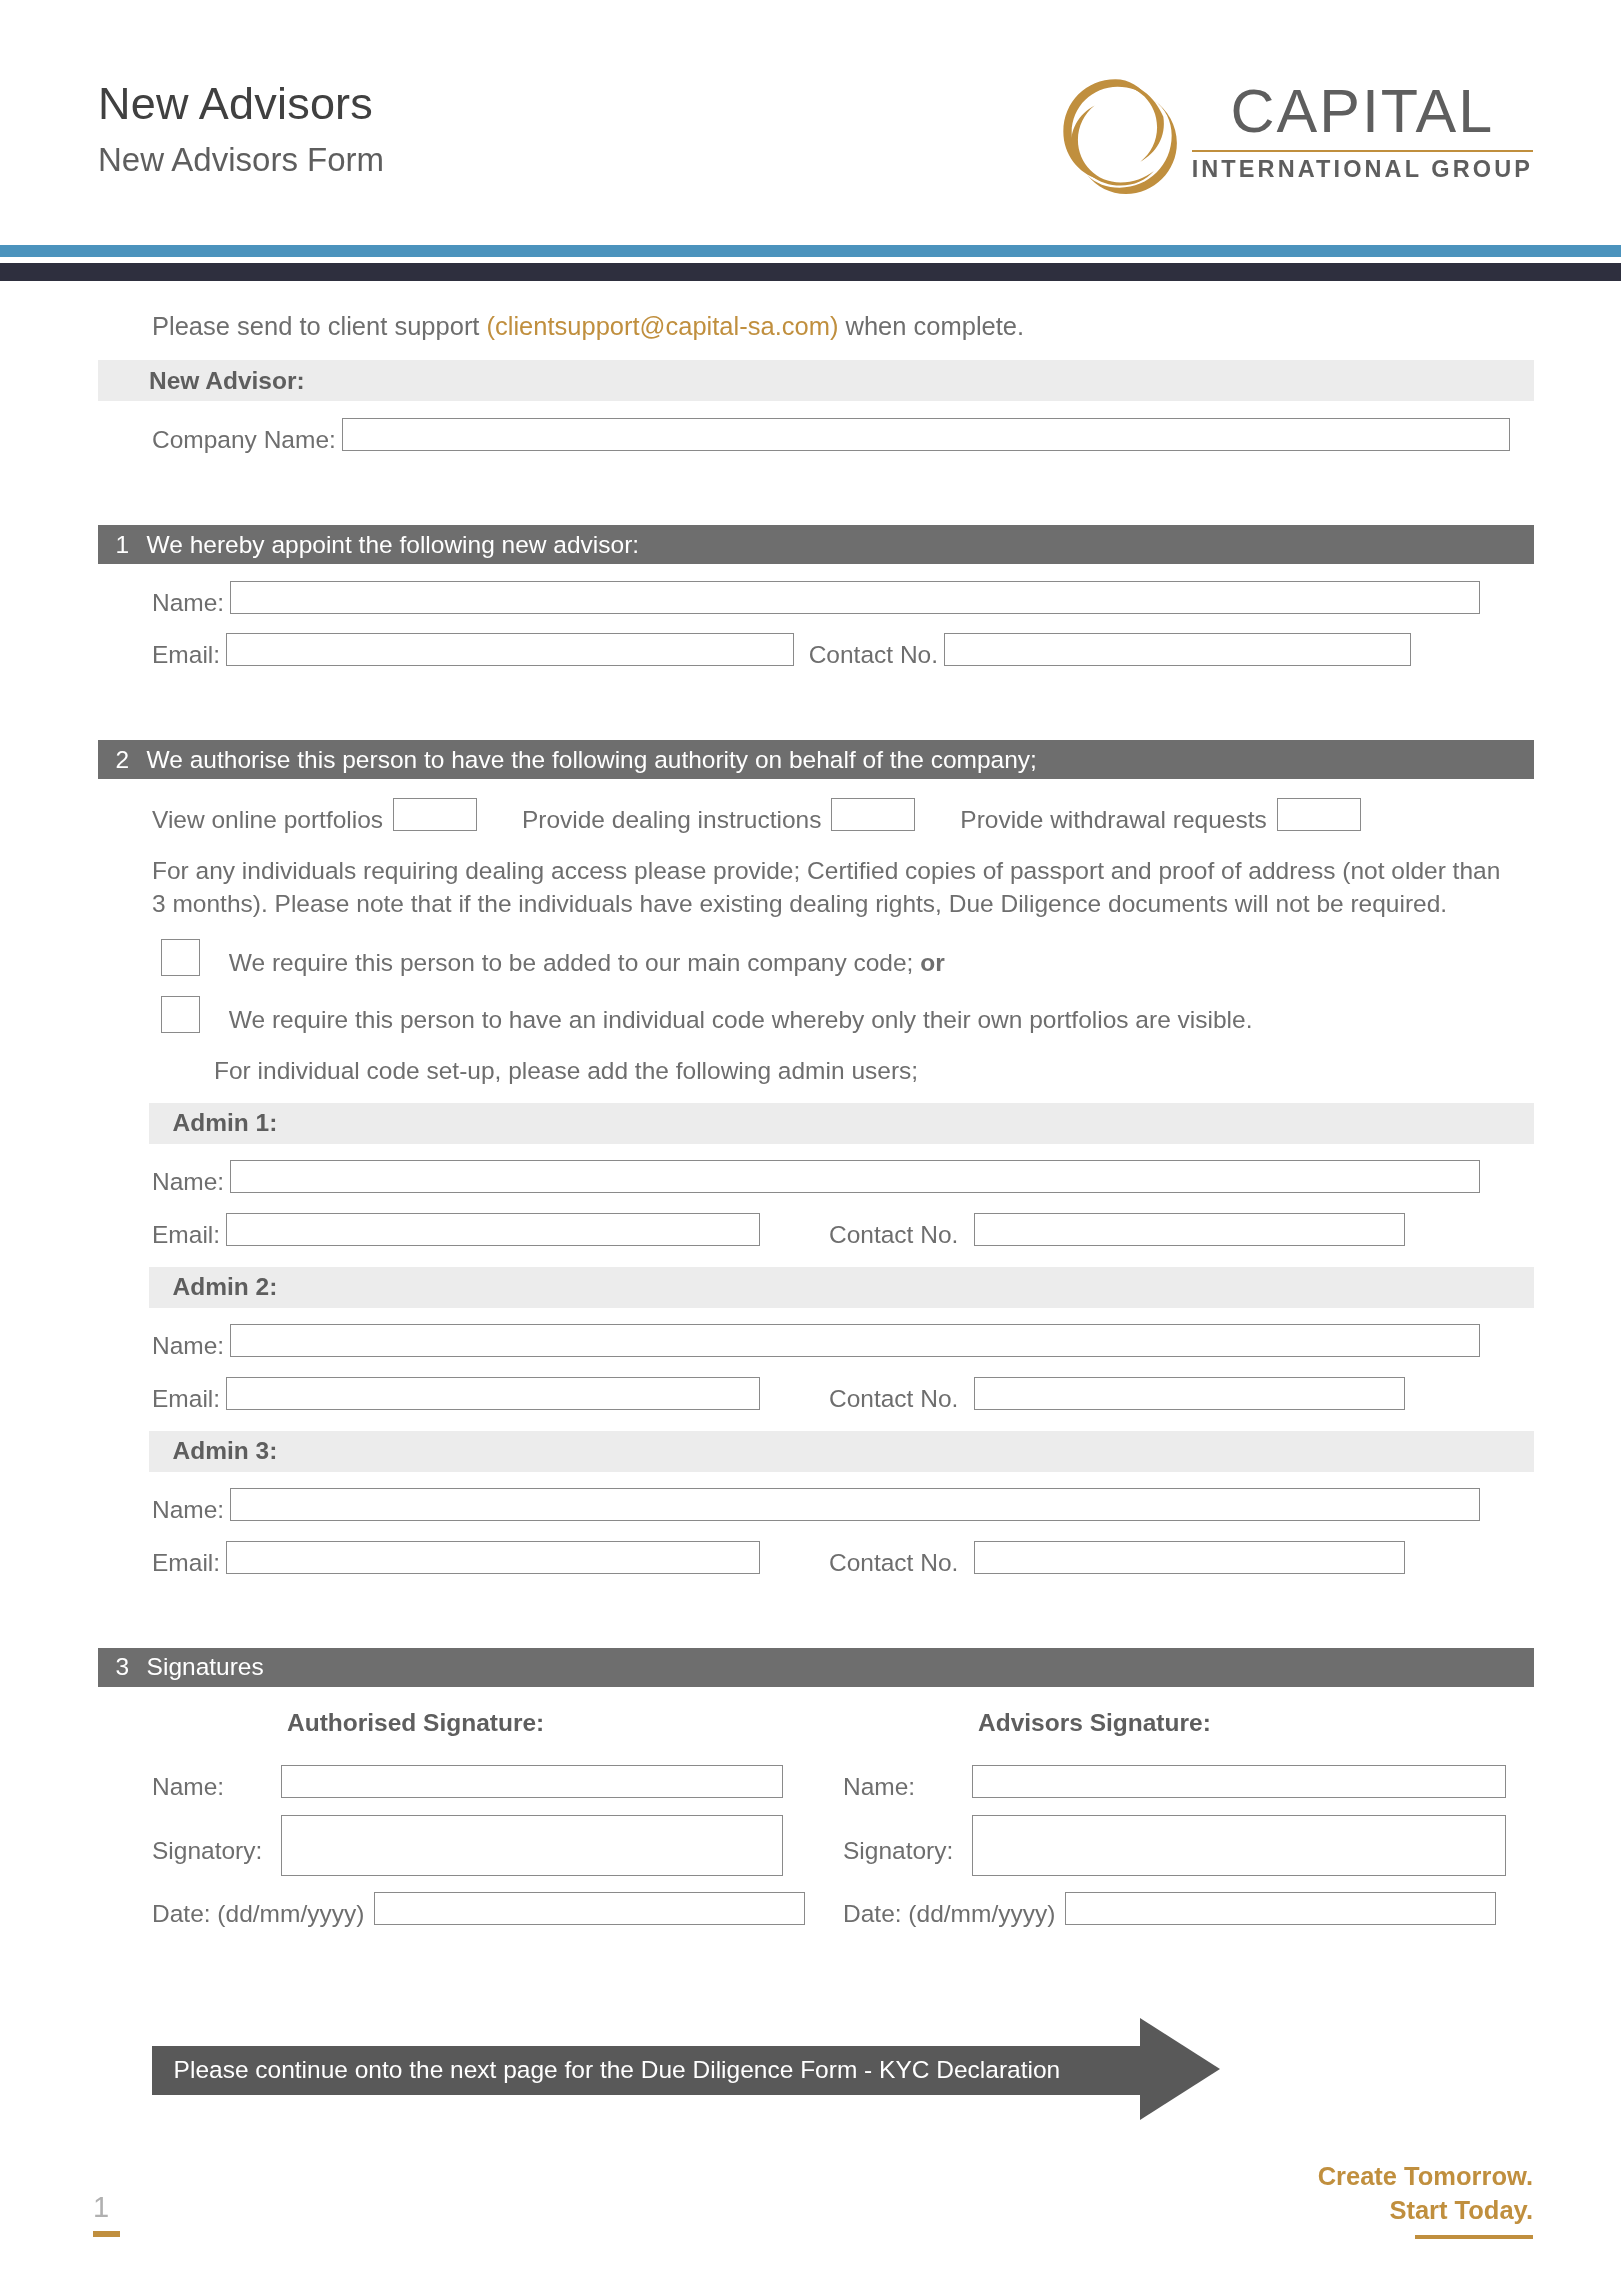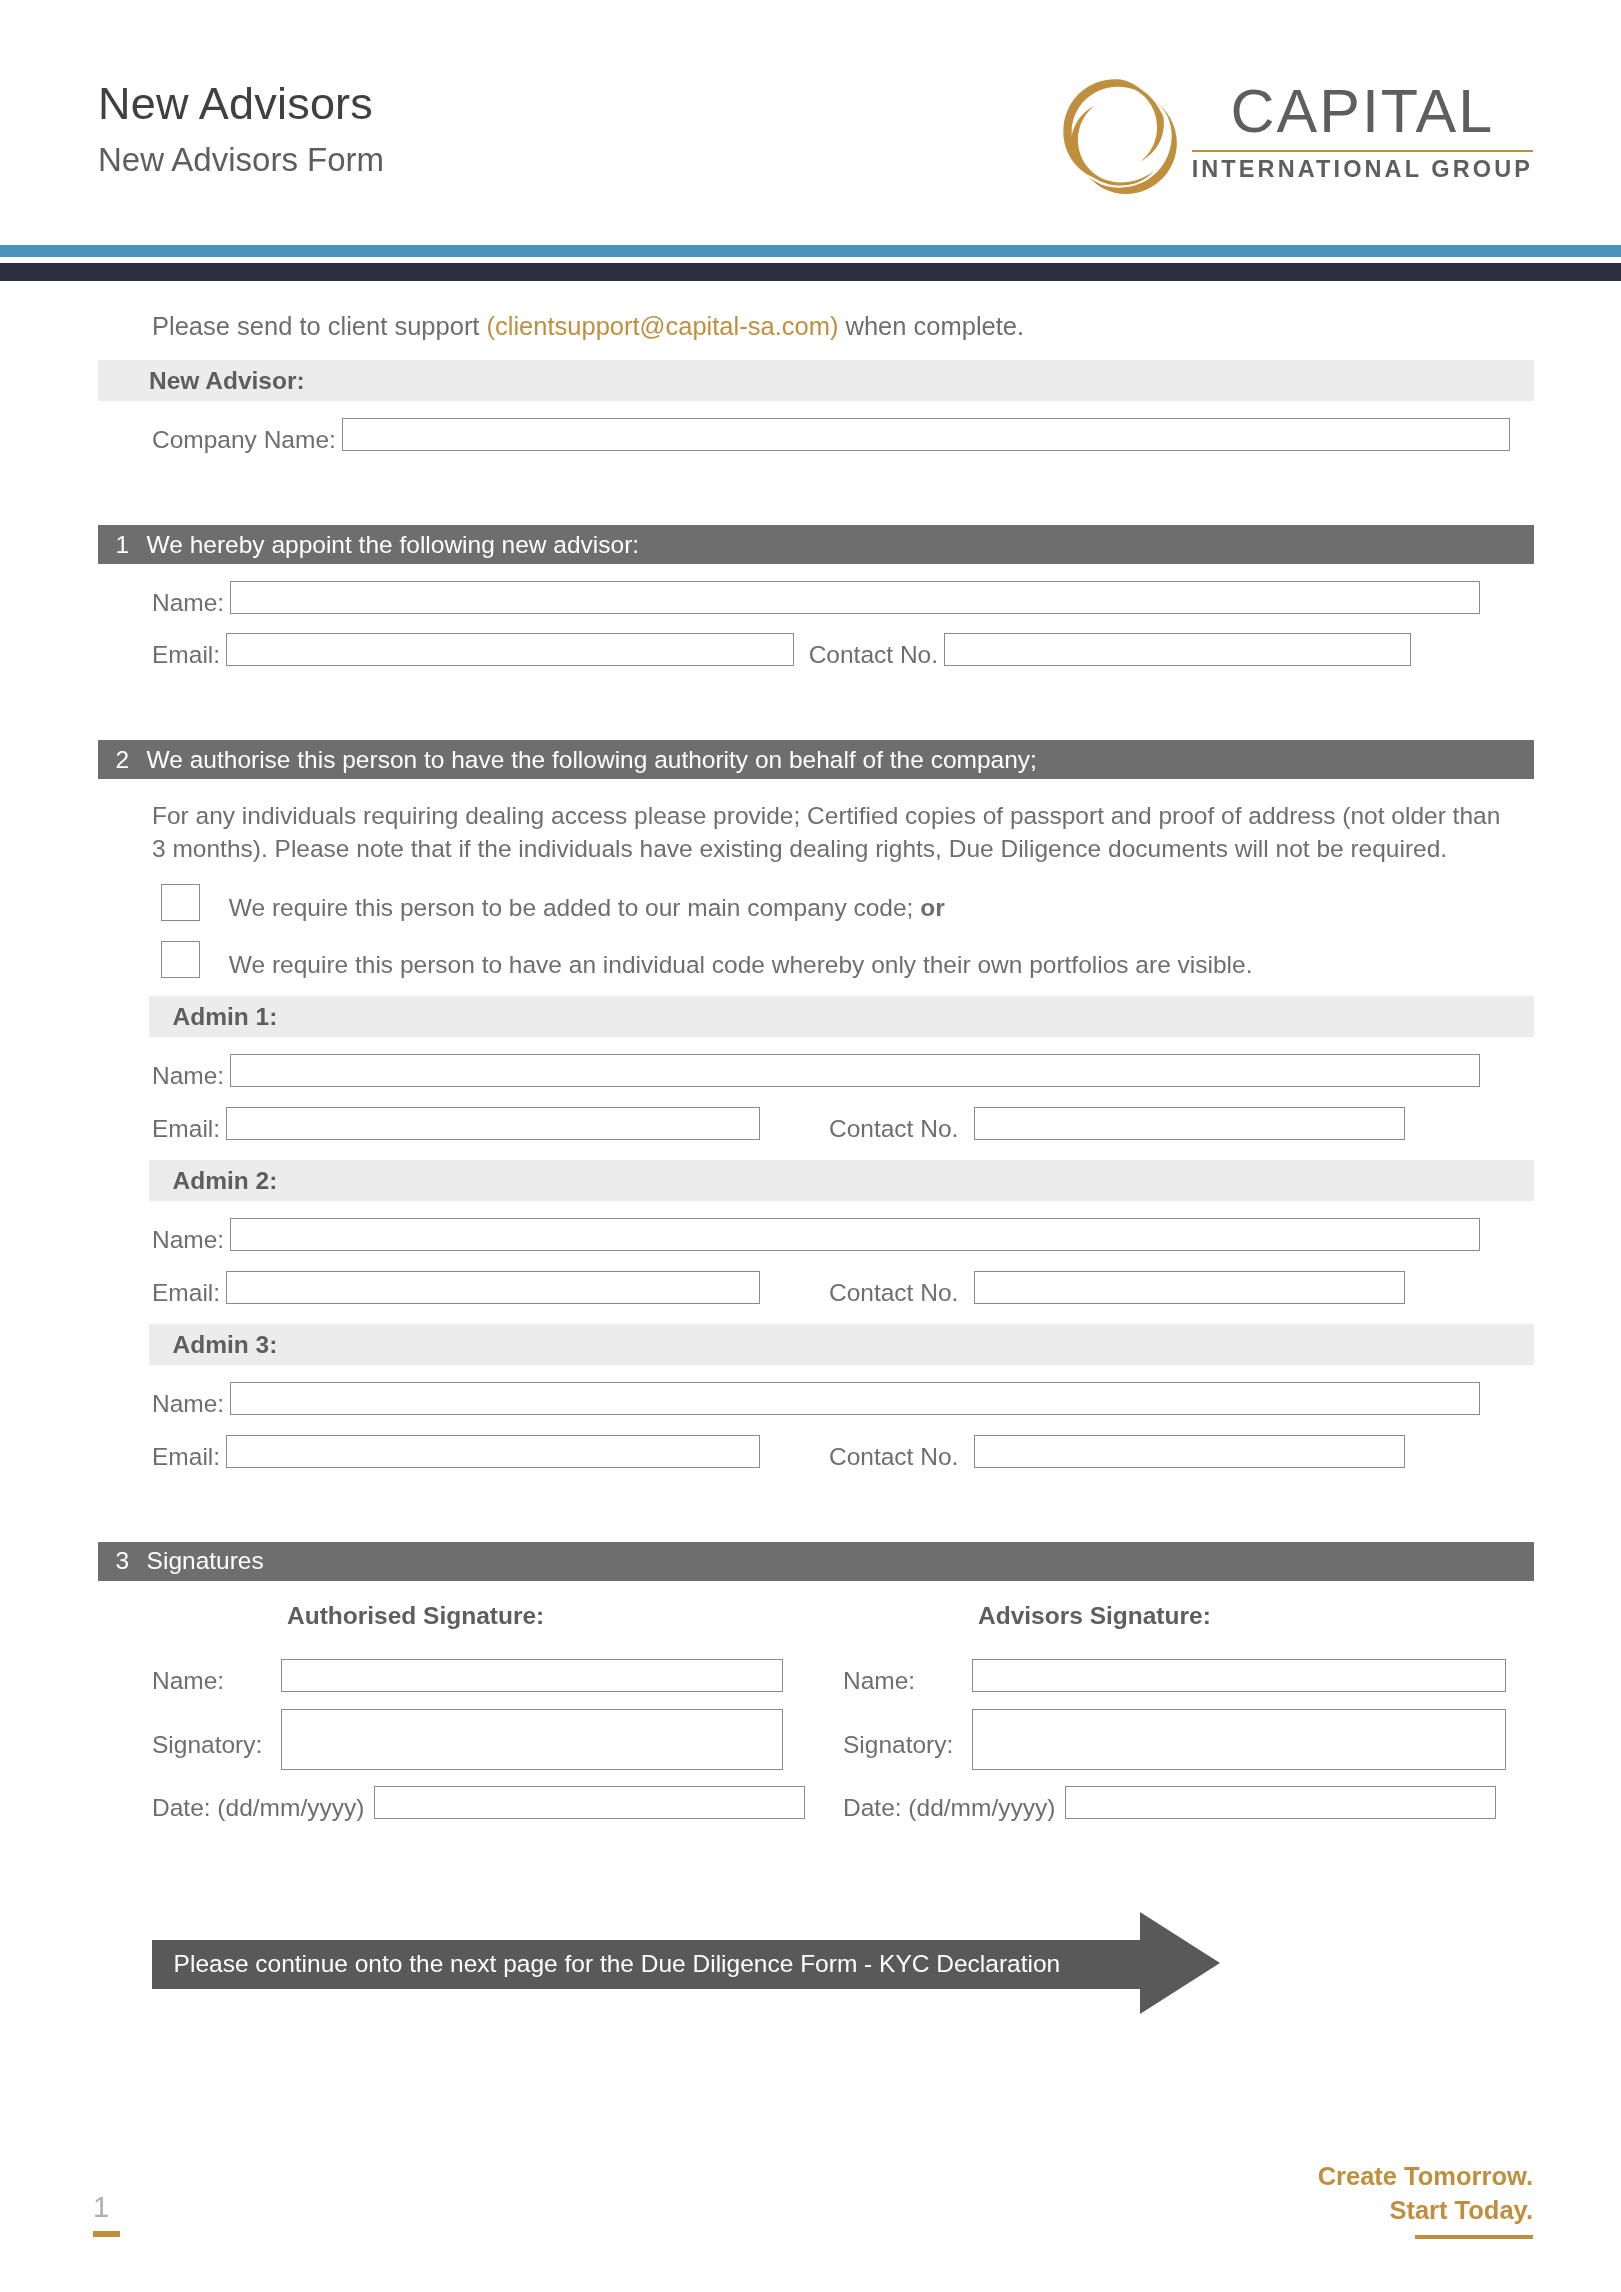--- a/index.html
+++ b/index.html
@@ -229,33 +229,50 @@
         </div>
       </div>
 
       <div class="spacer-lg"></div>
       <div class="band-dark">
         <span class="num">2</span>
         <span>We authorise this person to have the following authority on behalf of the company;</span>
       </div>
 
       <div class="inner">
+        <div class="auth-row">
+          <div class="auth-item">
+            <span class="lbl">View online portfolios</span>
+            <div class="auth-box"></div>
+          </div>
+          <div class="auth-gap"></div>
+          <div class="auth-item">
+            <span class="lbl">Provide dealing instructions</span>
+            <div class="auth-box"></div>
+          </div>
+          <div class="auth-gap"></div>
+          <div class="auth-item">
+            <span class="lbl">Provide withdrawal requests</span>
+            <div class="auth-box"></div>
+          </div>
+        </div>
 
         <div class="para">For any individuals requiring dealing access please provide; Certified copies of passport and proof of address (not older than 3 months). Please note that if the individuals have existing dealing rights, Due Diligence documents will not be required.</div>
 
         <div class="check-row">
           <div class="checkbox"></div>
           <span class="lbl"><span>We require this person to be added to our main company code; </span><span class="bold">or</span></span>
         </div>
 
         <div class="check-row">
           <div class="checkbox"></div>
           <span class="lbl">We require this person to have an individual code whereby only their own portfolios are visible.</span>
         </div>
 
+        <div class="subnote">For individual code set-up, please add the following admin users;</div>
       </div>
 
       <div class="spacer-sm"></div>
       <div class="band-gray indent">
         <span>Admin 1:</span>
       </div>
       <div class="inner">
         <div class="row">
           <span class="lbl">Name:</span>
           <div class="fld" style="width:1250px;margin-left:5.9px;"></div>

